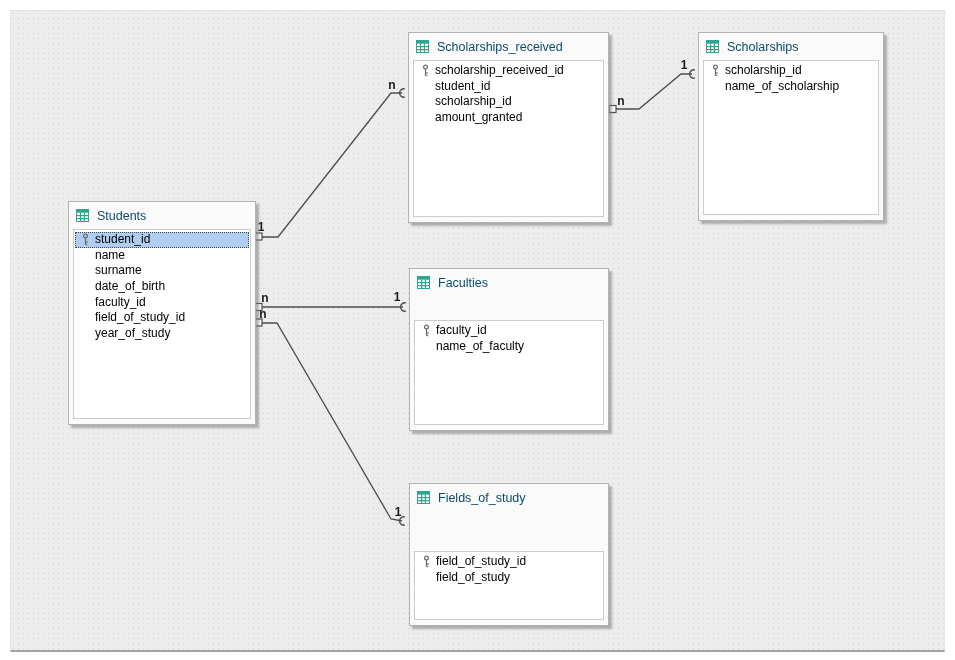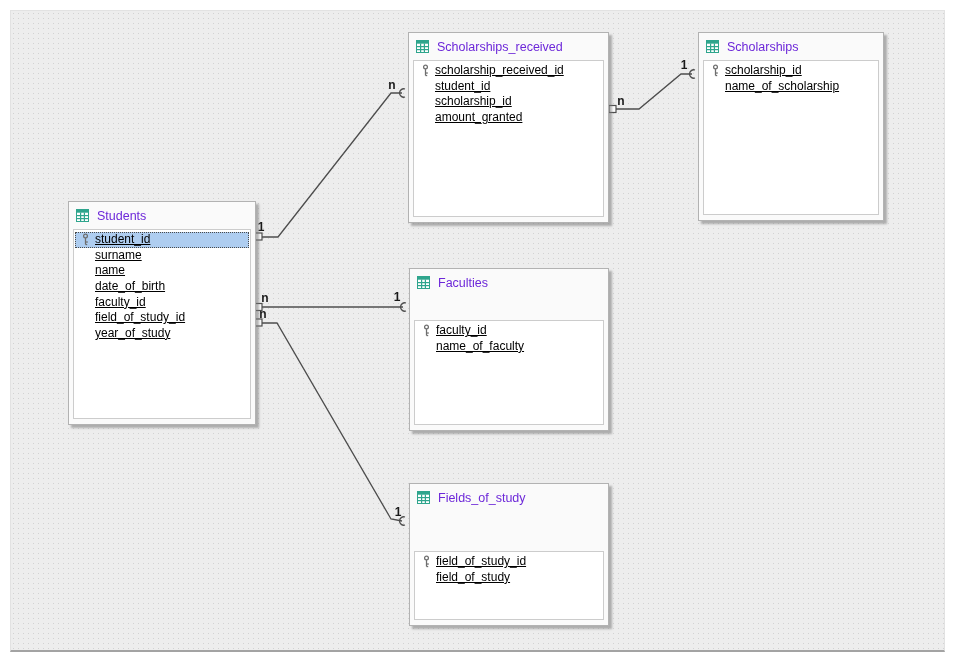--- a/index.html
+++ b/index.html
@@ -34,39 +34,38 @@
     height: 27px;
     display: flex;
     align-items: center;
     padding-left: 7px;
     flex: 0 0 auto;
   }
   .tbl-icon { width: 13px; height: 13px; display: inline-block; flex: 0 0 auto; }
   .tbl-title {
     margin-left: 8px;
     font-size: 12.5px;
-    color: #6d28d9;
+    color: #0c4a6e;
     white-space: nowrap;
     text-align: center;
   }
   .table-fields {
     flex: 1 1 auto;
     margin: 0 4px 5px 4px;
     background: #ffffff;
     border: 1px solid #cccccc;
     padding-top: 2px;
     overflow: hidden;
   }
   .field-row {
     display: flex;
     align-items: center;
     height: 15.6px;
     border: 1px dotted transparent;
     margin: 0 1px;
-    text-decoration: underline;
   }
   .field-row.selected {
     background: #aecdf0;
     border: 1px dotted #4a4a4a;
   }
   .key-cell {
     width: 19px;
     flex: 0 0 auto;
     display: flex;
     align-items: center;
@@ -149,28 +148,28 @@
       <div class="field-row selected">
         <span class="key-cell">
           <svg width="9" height="13">
               <use href="#icon-key"></use>
             </svg>
         </span>
         <span class="field-name">student_id</span>
       </div>
       <div class="field-row">
         <span class="key-cell"></span>
+        <span class="field-name">name</span>
+      </div>
+      <div class="field-row">
+        <span class="key-cell"></span>
         <span class="field-name">surname</span>
       </div>
       <div class="field-row">
         <span class="key-cell"></span>
-        <span class="field-name">name</span>
-      </div>
-      <div class="field-row">
-        <span class="key-cell"></span>
         <span class="field-name">date_of_birth</span>
       </div>
       <div class="field-row">
         <span class="key-cell"></span>
         <span class="field-name">faculty_id</span>
       </div>
       <div class="field-row">
         <span class="key-cell"></span>
         <span class="field-name">field_of_study_id</span>
       </div>

